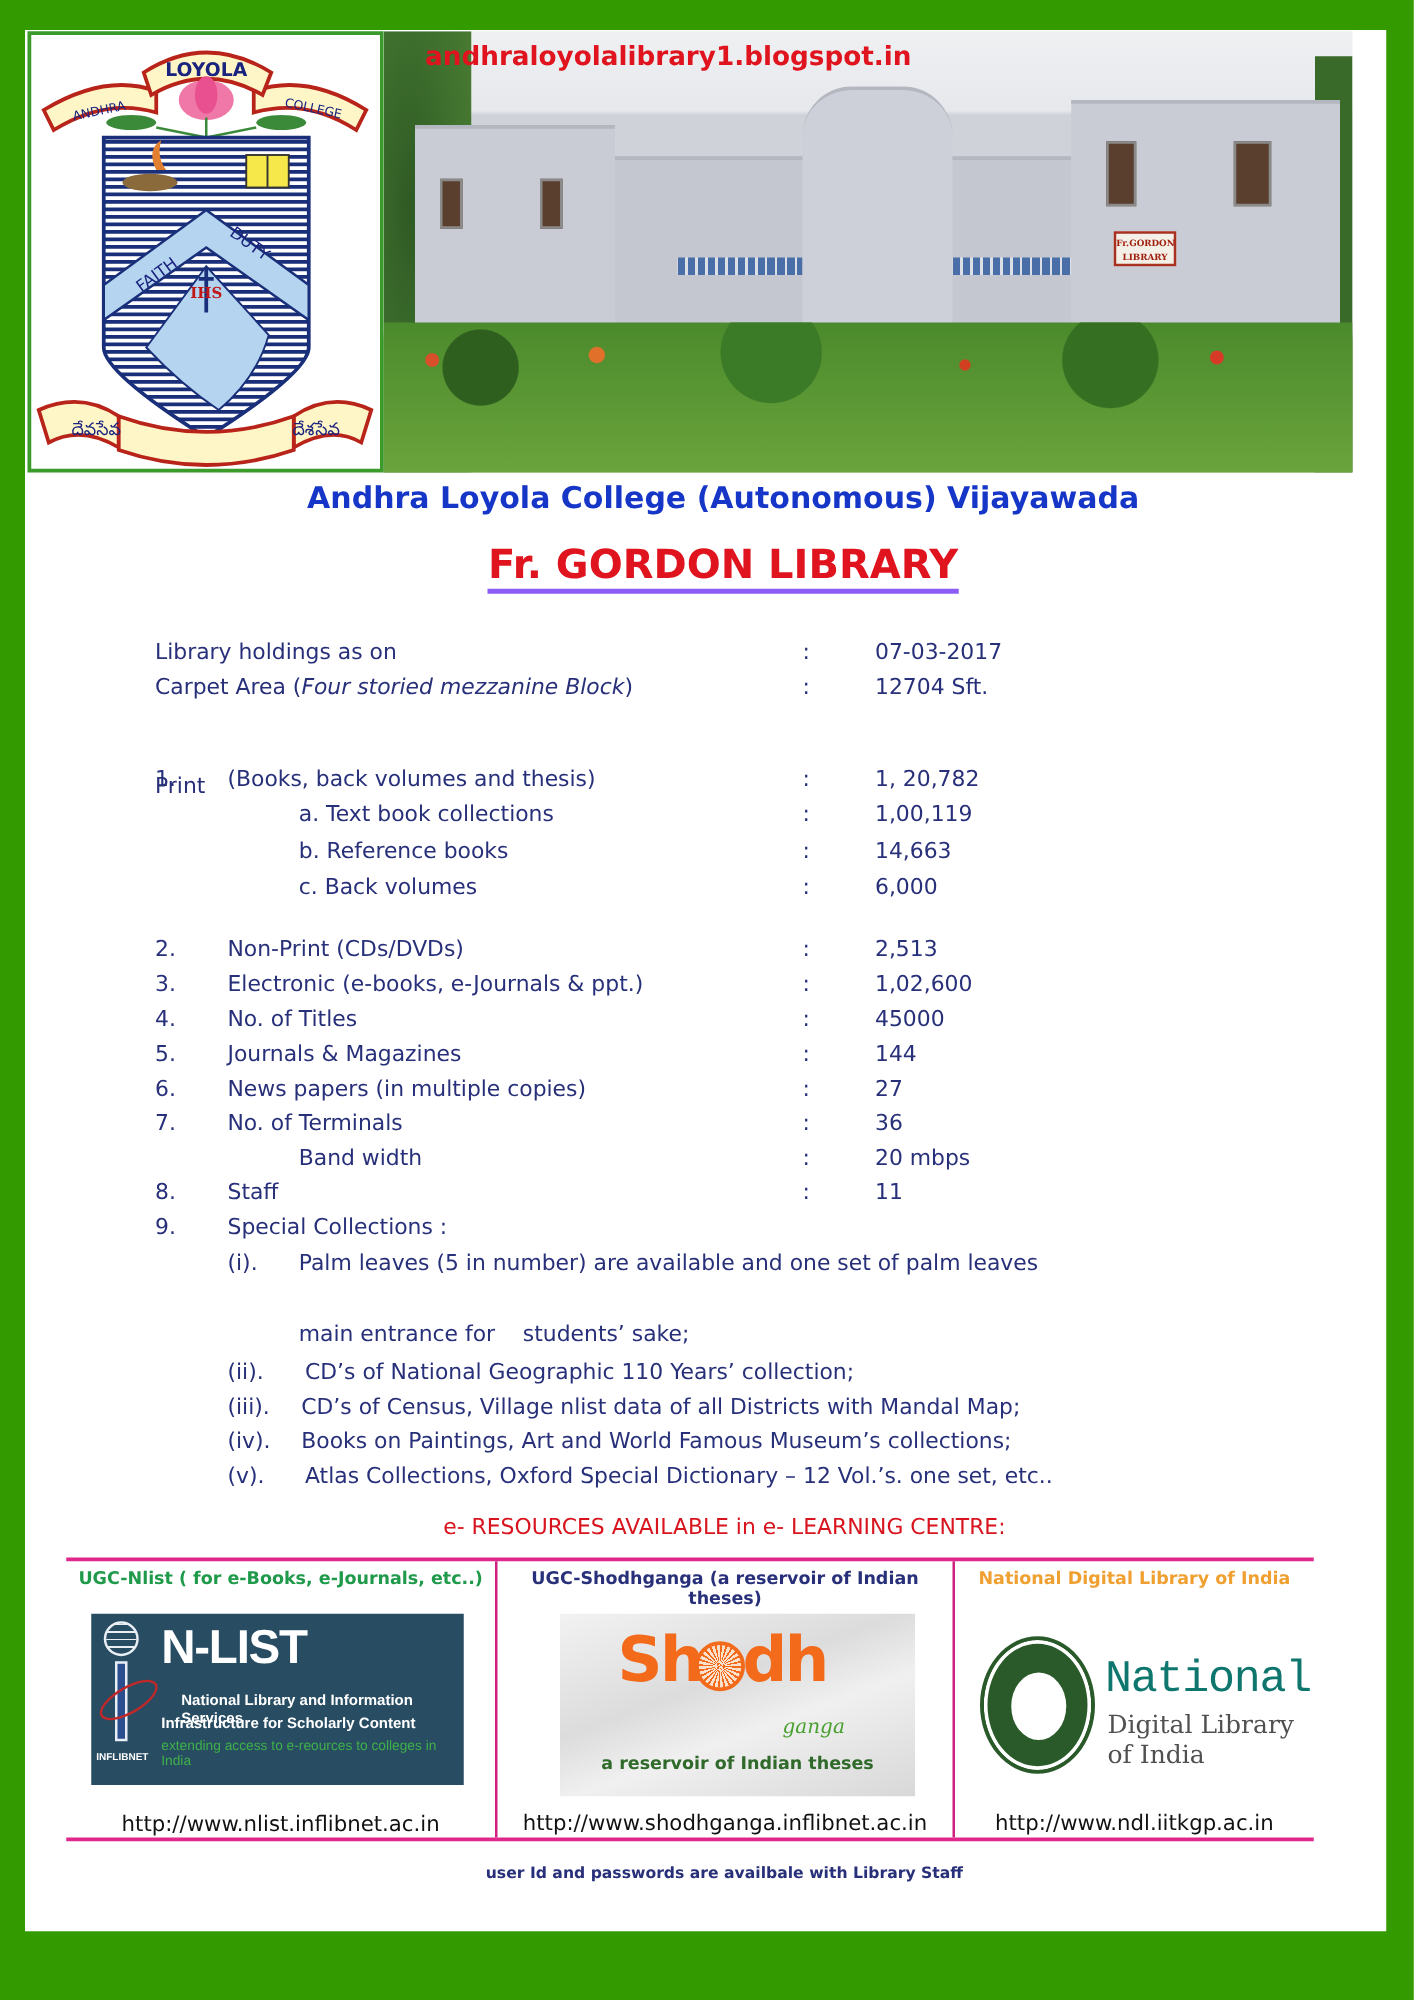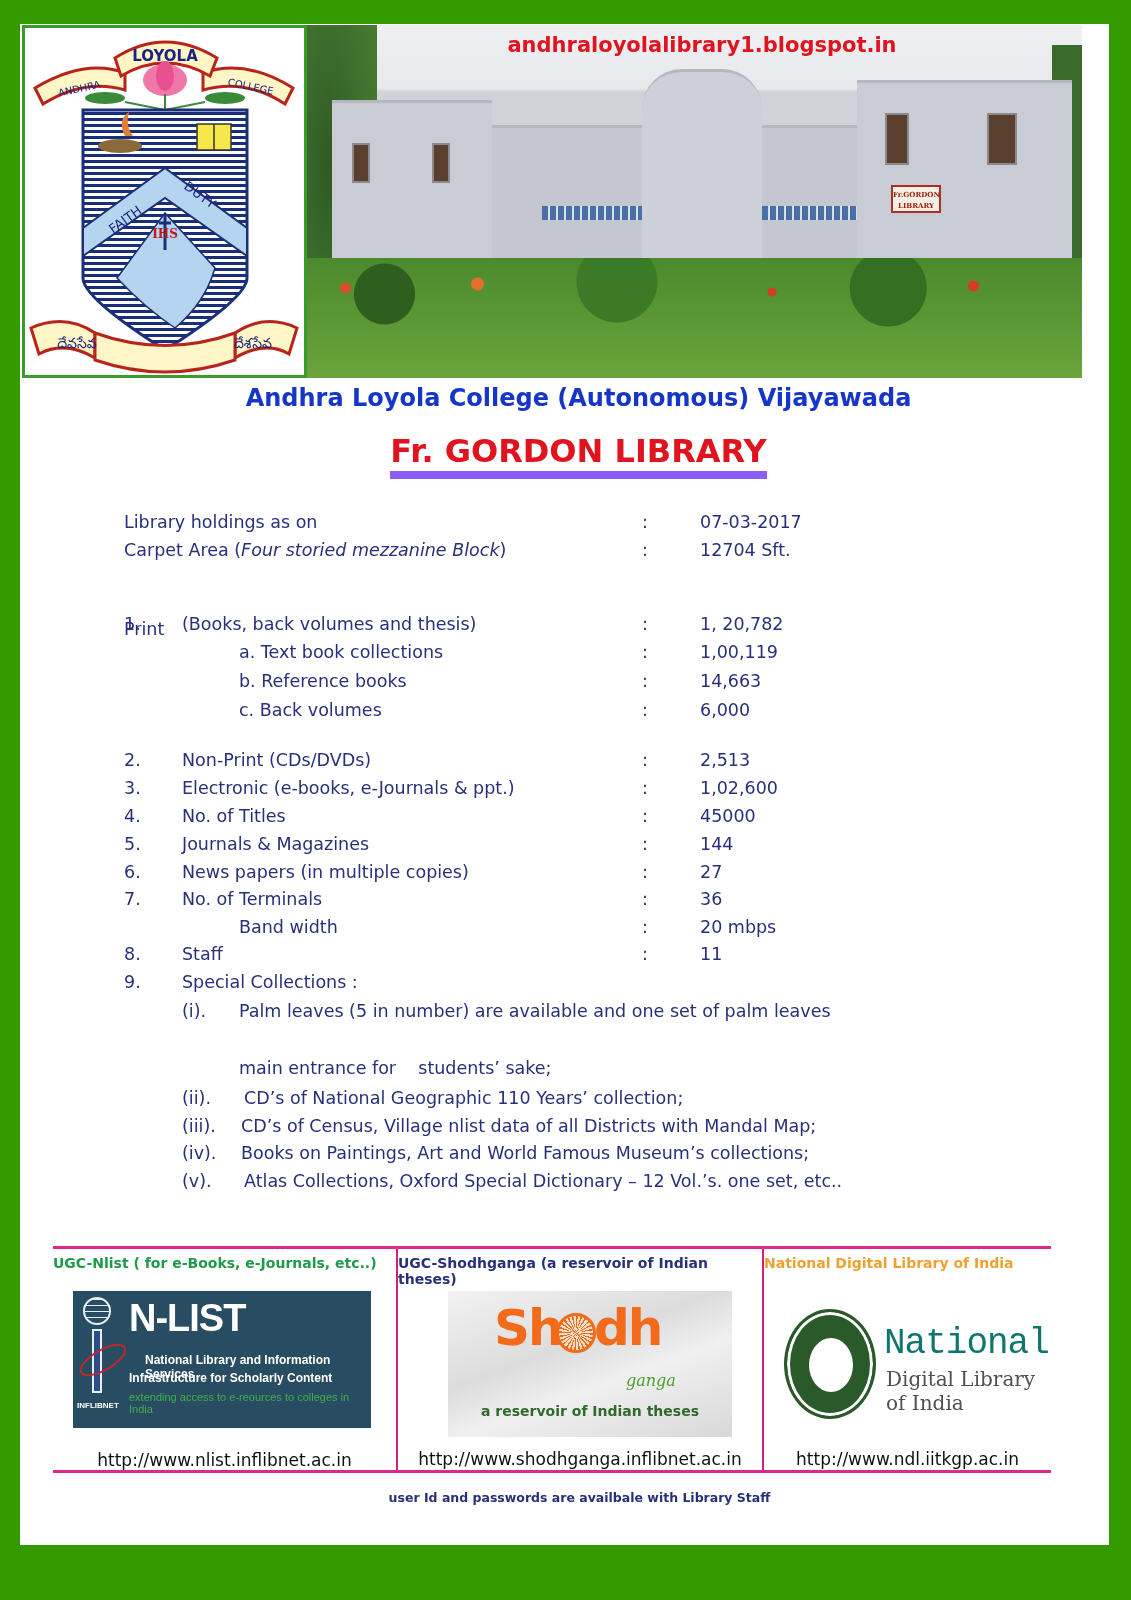--- a/index.html
+++ b/index.html
@@ -26,27 +26,27 @@
   .garden { position:absolute; left:0; bottom:0; width:775px; height:120px;
             background: radial-gradient(circle at 10% 30%, #2e5f1e 0 30px, transparent 31px),
                         radial-gradient(circle at 40% 20%, #3b7a26 0 40px, transparent 41px),
                         radial-gradient(circle at 75% 25%, #356f22 0 38px, transparent 39px),
                         linear-gradient(180deg, #4b8a2c, #6aa43c); }
   .garden .flowers { position:absolute; left:0; top:10px; width:100%; height:40px;
     background: radial-gradient(circle at 5% 50%, #d8502a 0 5px, transparent 6px),
                 radial-gradient(circle at 22% 40%, #e0702a 0 6px, transparent 7px),
                 radial-gradient(circle at 60% 60%, #d04020 0 4px, transparent 5px),
                 radial-gradient(circle at 86% 45%, #d83a28 0 5px, transparent 6px); }
-  .blog-url { position: absolute; left: 0; top: 8px; width: 775px; text-align: center; padding-left: 15px;
+  .blog-url { position: absolute; left: 0; top: 8px; width: 775px; text-align: left; padding-left: 33px;
               font-family: "DejaVu Sans", sans-serif; font-weight: bold; font-size: 21px; color: #e0141e; }
 
   
   .college-title { position: absolute; left: 0; top: 360px; width: 1089px; text-align: center; color: #1636c8; font-size: 24px; font-weight: bold; padding-left: 28px; }
   .library-title { position: absolute; left: 0; top: 408px; width: 1089px; text-align: center; color: #e0141e; font-size: 32px; font-weight: bold; padding-left: 28px; }
-  .library-title span { display:inline-block; border-bottom: 8px solid #8b5cf6; padding-bottom: 1px; }
+  .library-title span { display:inline-block; border-bottom: 4px solid #8b5cf6; padding-bottom: 1px; }
 
   
   .holdings { position: absolute; left: 104px; top: 488px; width: 900px; color: #28307a; font-size: 17.5px; font-family: "DejaVu Sans", sans-serif; }
   .row { position: absolute; left: 0; width: 900px; height: 28px; white-space: nowrap; }
   .row .num { position: absolute; left: 0; }
   .row .label { position: absolute; left: 58px; }
   .row .label.l0 { left: 0; }
   .row .label.l2 { left: 115px; }
   .row .colon { position: absolute; left: 518px; }
   .row .val { position: absolute; left: 576px; text-align: right; }
@@ -57,21 +57,21 @@
   .spec .tx.wide { left: 62px; }
 
   .eres { position: absolute; left: 0; top: 1188px; width: 1089px; text-align: center; color: #d8141e; font-size: 17.5px; padding-left: 30px; }
 
   
   .res-table { position: absolute; left: 33px; top: 1222px; width: 998px; height: 227px; border-top: 3px solid #e0288c; border-bottom: 3px solid #e0288c; }
   .res-col { position: absolute; top: 0; height: 100%; }
   .res-col.c1 { left: 0; width: 343px; }
   .res-col.c2 { left: 343px; width: 366px; border-left: 2px solid #d02080; }
   .res-col.c3 { left: 709px; width: 289px; border-left: 2px solid #d02080; }
-  .res-head { position: absolute; top: 6px; left: 0; width: 100%; text-align: left; font-size: 14px; font-weight: bold; }
+  .res-head { position: absolute; top: 6px; left: 0; width: 100%; text-align: center; font-size: 14px; font-weight: bold; }
   .res-url { position: absolute; top: 200px; left: 0; width: 100%; text-align: center; font-size: 17px; color: #111; font-family: "DejaVu Sans", sans-serif; }
   .c1 .res-url { top: 201px; }
 
   .nlist-logo { position: absolute; left: 20px; top: 42px; width: 298px; height: 137px; background: #284c62; color: #fff; }
   .nlist-logo .globe { position:absolute; left:10px; top:6px; width:28px; height:28px; border:2px solid #e8eef4; border-radius:50%;
      background: repeating-linear-gradient(0deg, transparent 0 5px, #e8eef4 5px 6px); }
   .nlist-logo .istem { position:absolute; left:19px; top:38px; width:10px; height:64px; background:#2a4e8e; border:2px solid #e8eef4; }
   .nlist-logo .orbit { position:absolute; left:4px; top:58px; width:52px; height:22px; border:2px solid #c0282a; border-radius:50%; transform: rotate(-30deg); }
   .nlist-logo .big { position:absolute; left:56px; top:6px; font-family: "Liberation Sans", sans-serif; font-weight:bold; font-size: 38px; letter-spacing:-1px;text-align:right; }
   .nlist-logo .l1 { position:absolute; left:56px; top:62px; font-size:12px; font-weight:bold; font-family: "Liberation Sans", sans-serif; margin-left: 16px; }
@@ -277,20 +277,21 @@
     <div class="spec" style="top:631px;">
       <span class="rn">(iv).</span>
       <span class="tx" style="left:59px;">Books on Paintings, Art and World Famous Museum’s collections;</span>
     </div>
     <div class="spec" style="top:659px;">
       <span class="rn">(v).</span>
       <span class="tx wide">Atlas Collections, Oxford Special Dictionary – 12 Vol.’s. one set, etc..</span>
     </div>
   </div>
 
+  <div class="eres">e- RESOURCES AVAILABLE in e- LEARNING CENTRE:</div>
 
   <div class="res-table">
     <div class="res-col c1">
       <div class="res-head" style="color:#1f9a4a;">UGC-Nlist ( for e-Books, e-Journals, etc..)</div>
       <div class="nlist-logo">
         <div class="globe"></div>
         <div class="istem"></div>
         <div class="orbit"></div>
         <div class="big">N-LIST</div>
         <div class="l1">National Library and Information Services</div>

